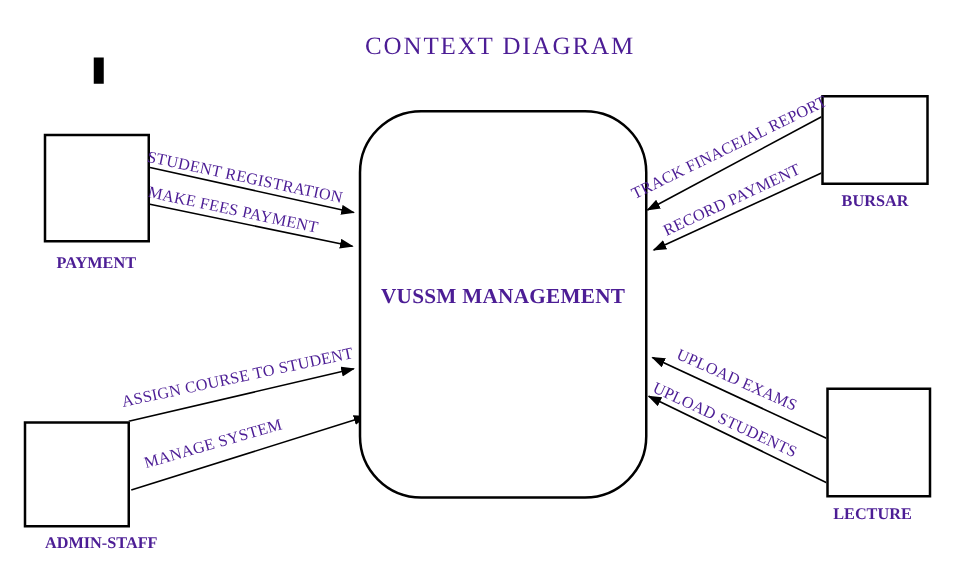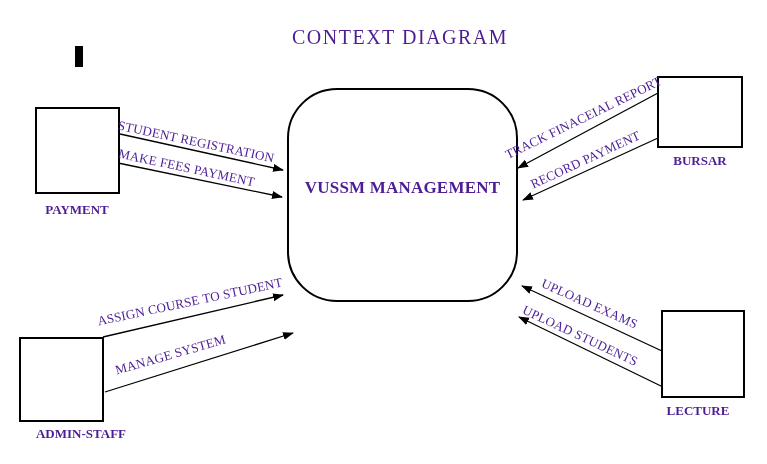--- a/index.html
+++ b/index.html
@@ -23,21 +23,21 @@
   .entity-box.lecture{left:661px;top:310px;width:84px;height:88px;}
   .entity-label{
     position:absolute;width:120px;text-align:center;font-weight:700;font-size:13px;
     white-space:nowrap;
   }
   .entity-label.student{left:17px;top:202px;}
   .entity-label.bursar{left:640px;top:153px;}
   .entity-label.admin{left:1px;top:426px;margin-left:20px;}
   .entity-label.lecture{left:638px;top:403px;}
   .process{
-    position:absolute;left:287px;top:88px;width:231px;height:214px;
+    position:absolute;left:287px;top:88px;width:231px;height:311px;
     border:2px solid #000;border-radius:50px;background:#ffffff;box-sizing:border-box;
     display:flex;align-items:center;justify-content:center;padding-bottom:14px;
   }
   .process-label{font-weight:700;font-size:17px;white-space:nowrap;letter-spacing:0.2px;}
   svg.lines{position:absolute;left:0;top:0;width:767px;height:464px;}
   .flow-label{
     position:absolute;font-size:13px;line-height:14px;text-align:center;
     white-space:nowrap;letter-spacing:0.2px;
   }
   .fl1{left:111px;top:135px;width:170px;transform:rotate(12deg);}

